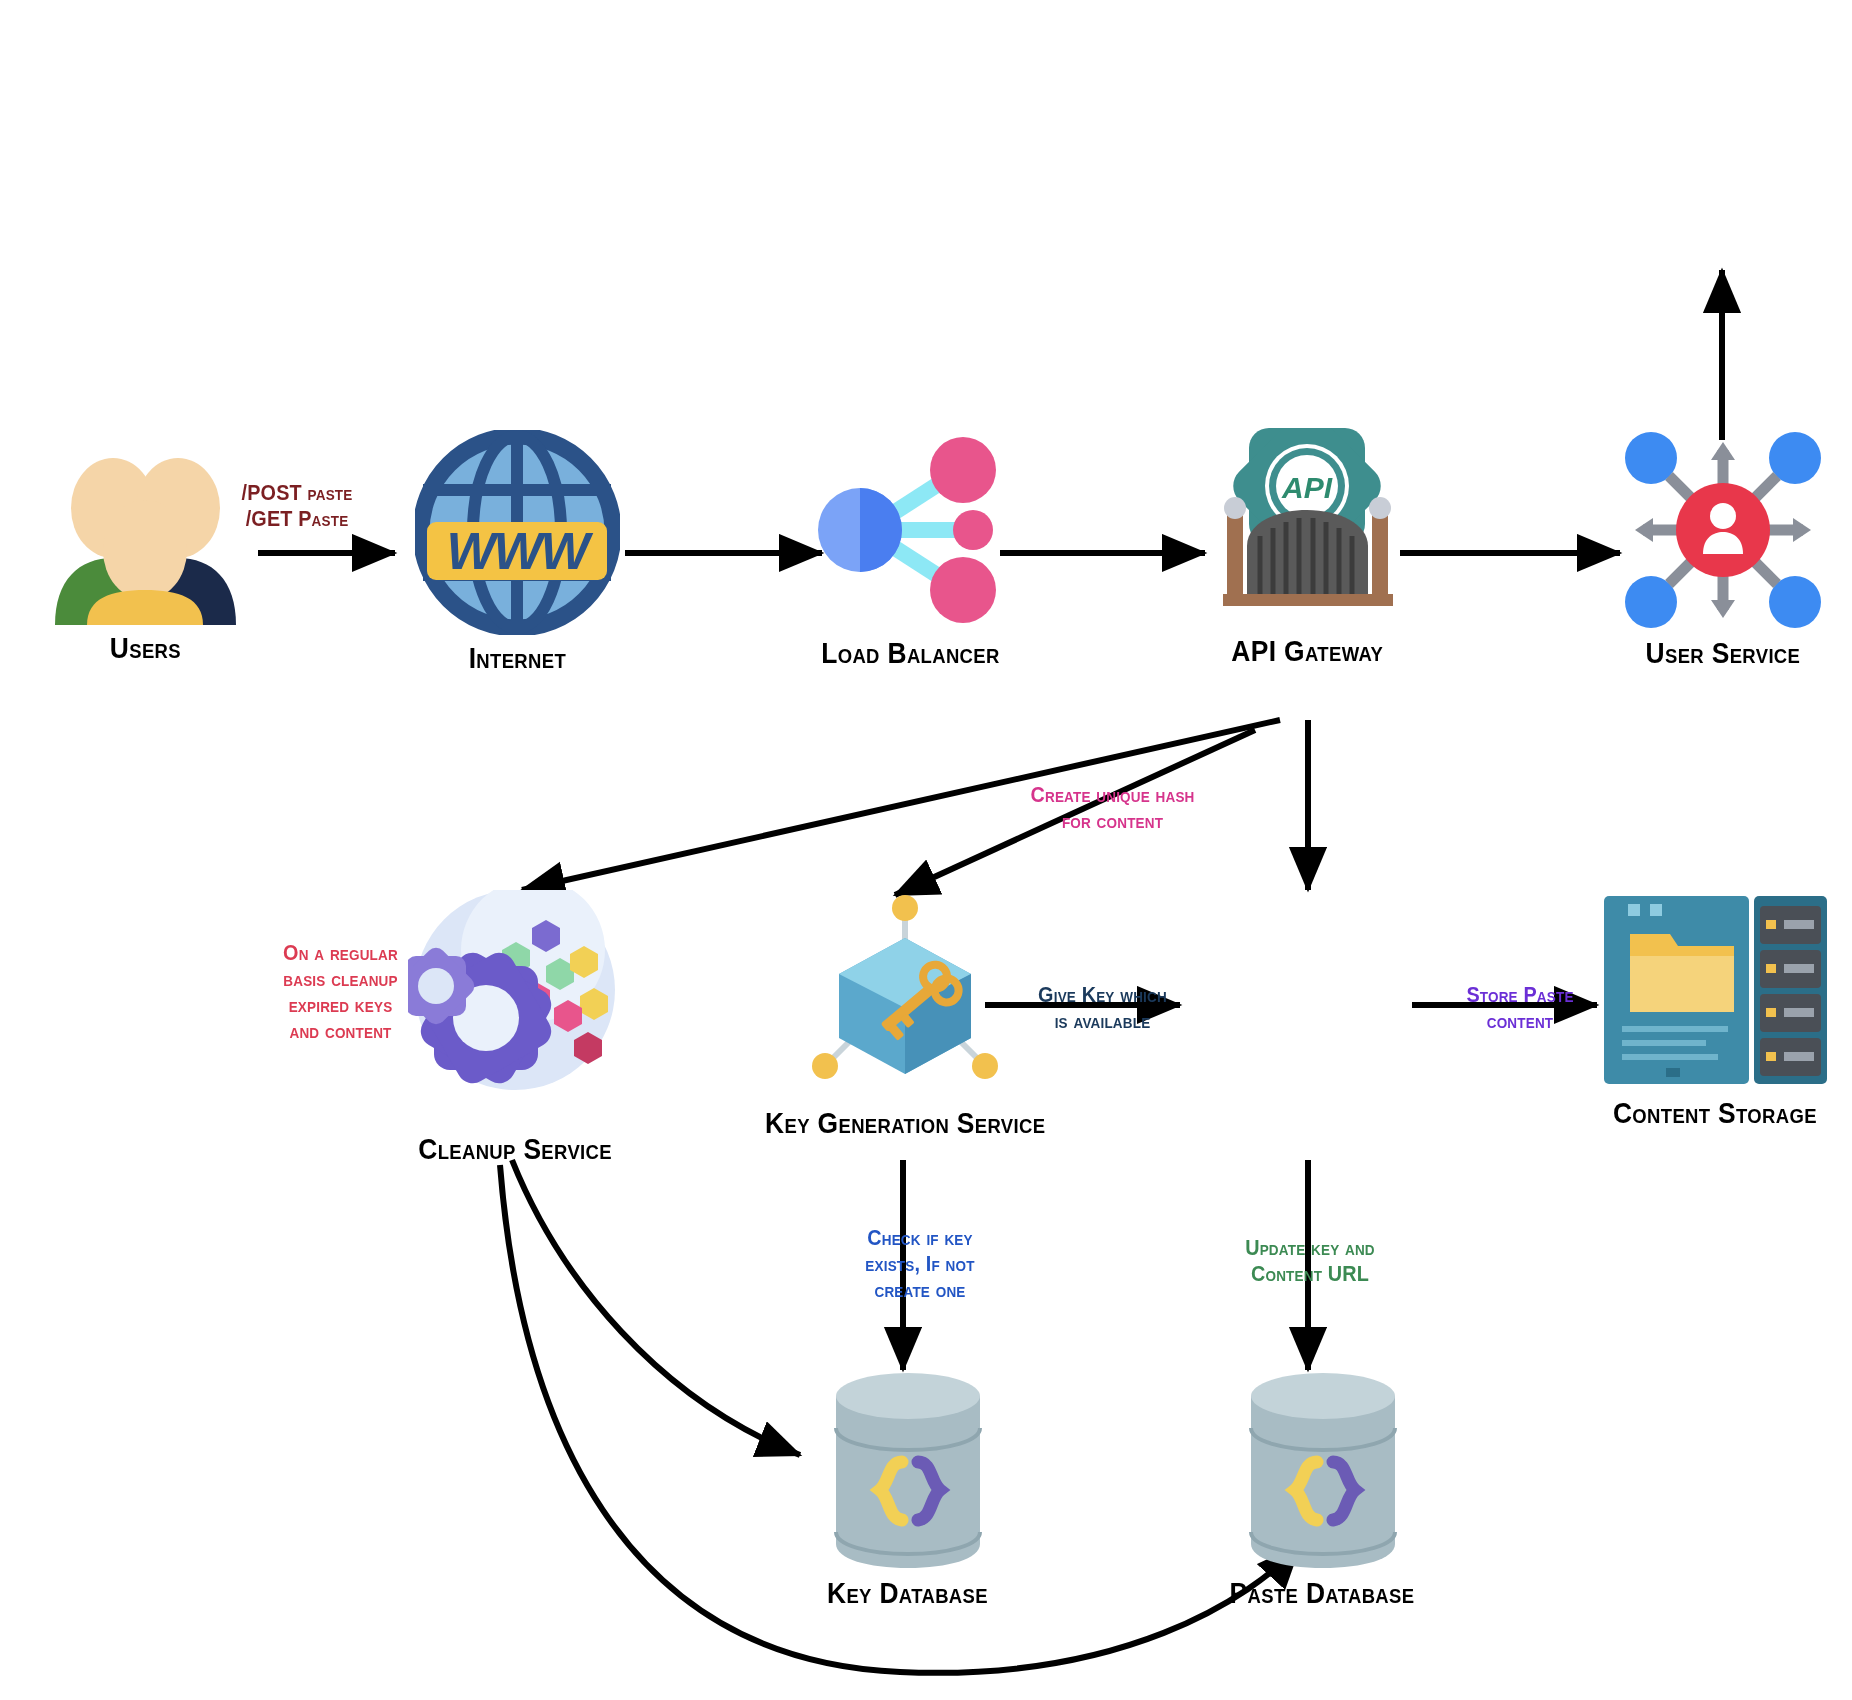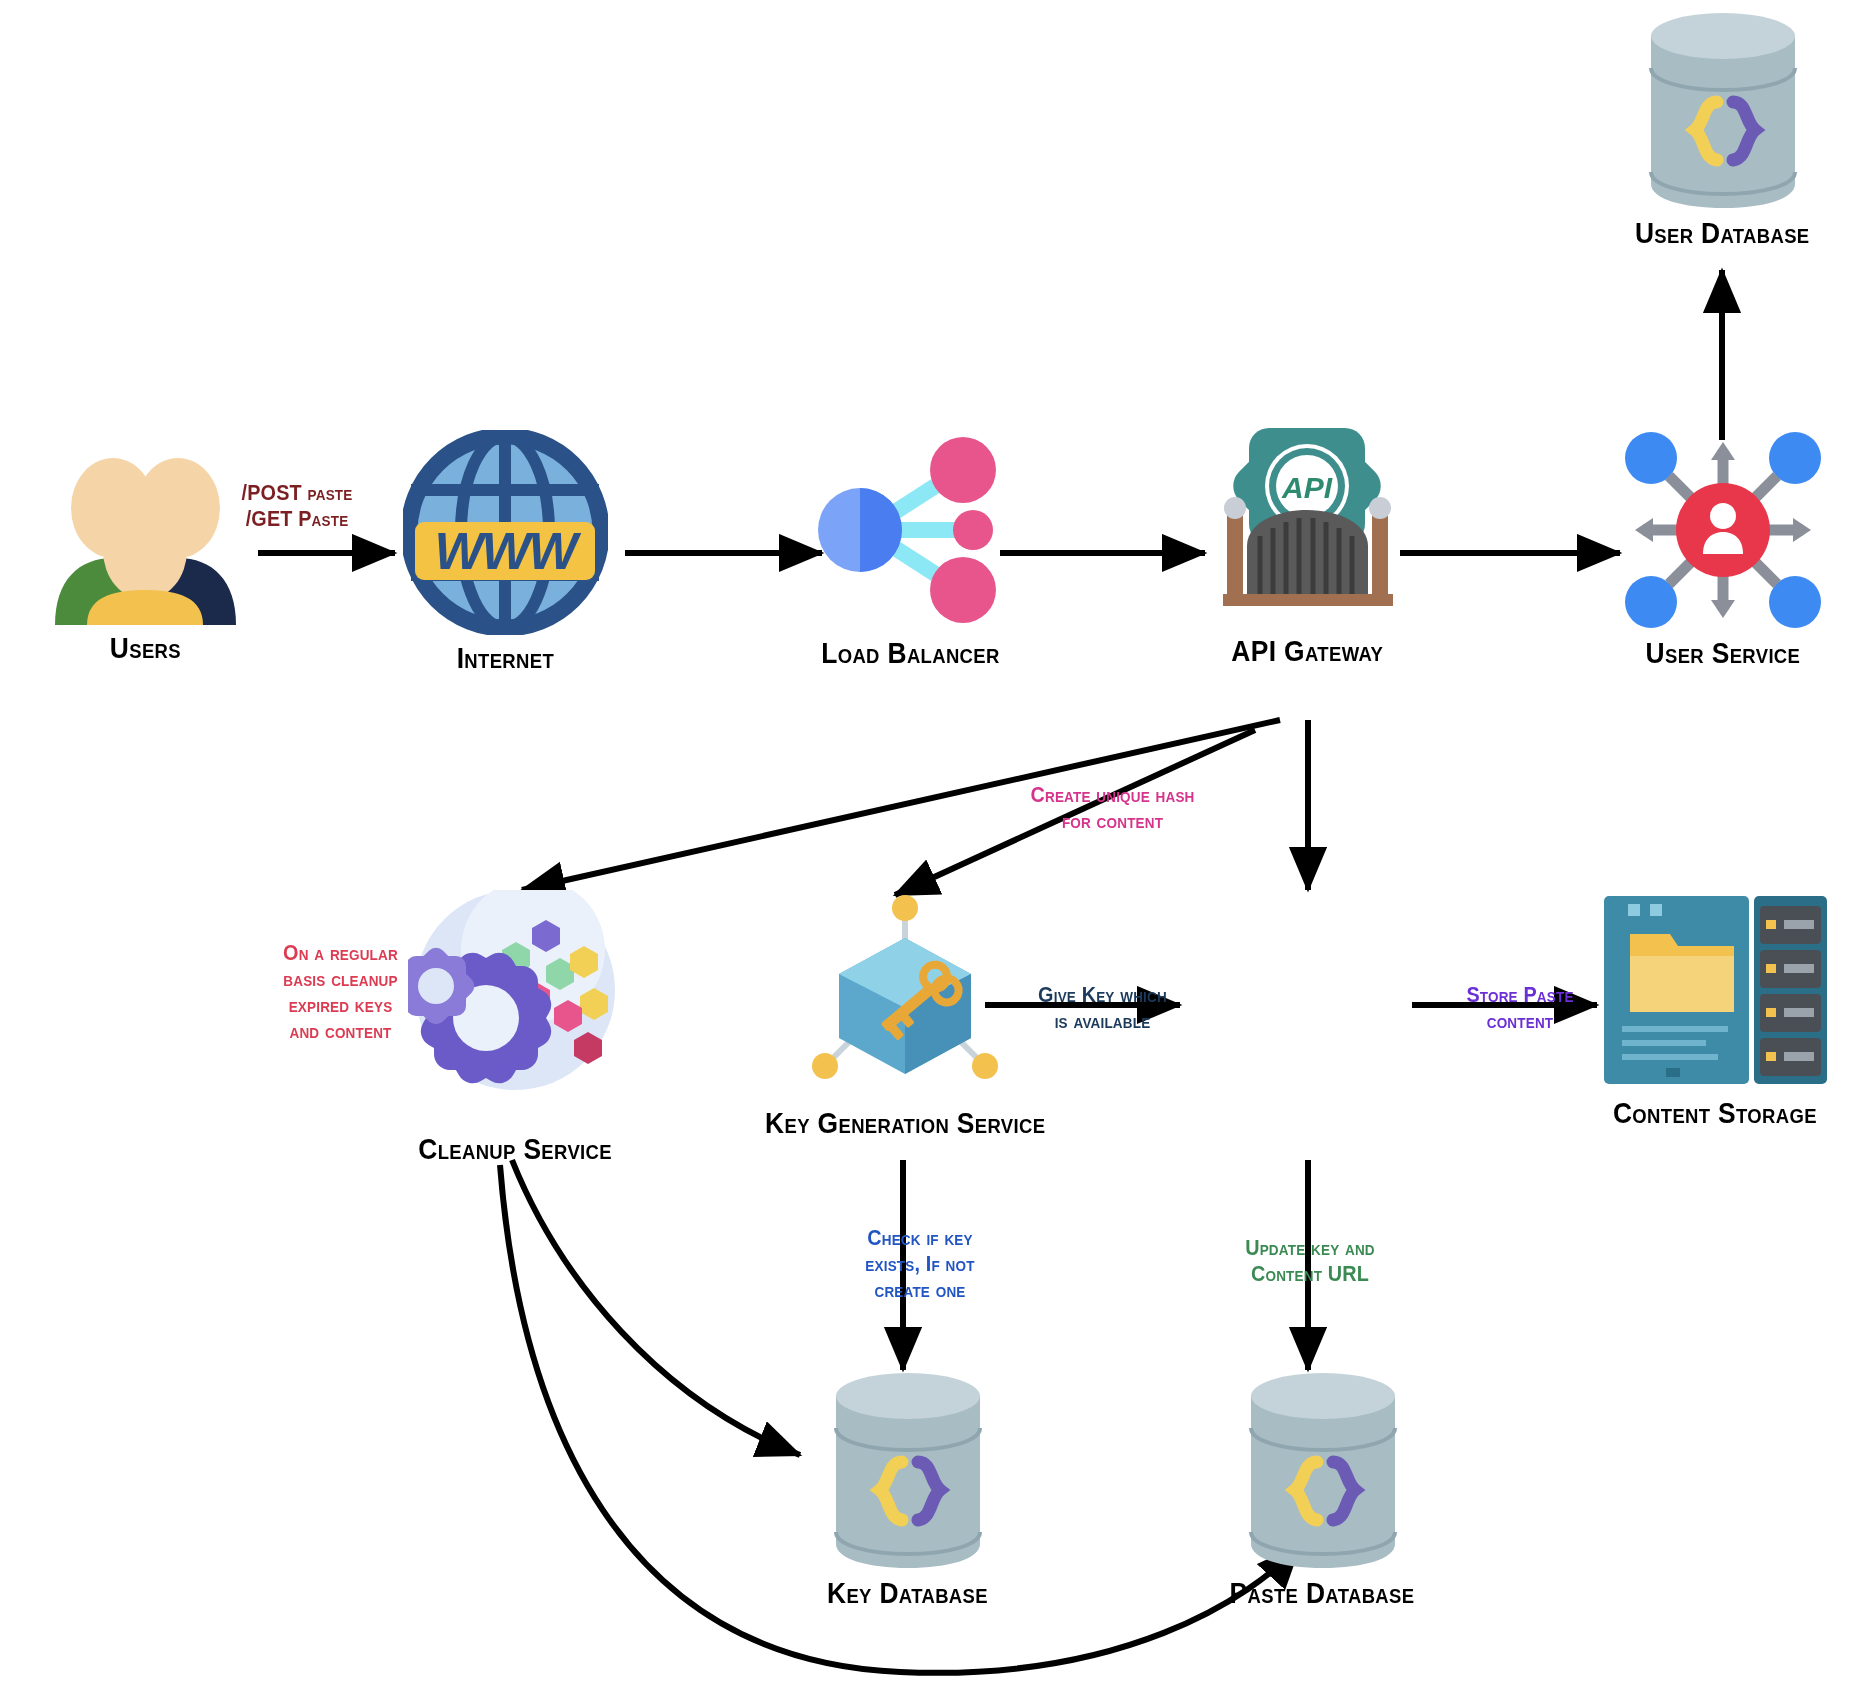--- a/index.html
+++ b/index.html
@@ -110,21 +110,21 @@
         <path d="M10 185 C10 140 34 118 68 118 C102 118 126 140 126 185 Z" fill="#4B8B3B"></path>
         <ellipse cx="133" cy="68" rx="42" ry="50" fill="#F5D5A8"></ellipse>
         <path d="M75 185 C75 140 99 118 133 118 C167 118 191 140 191 185 Z" fill="#1B2A4A"></path>
         <ellipse cx="100" cy="110" rx="42" ry="50" fill="#F5D5A8"></ellipse>
         <path d="M42 185 C42 158 66 150 100 150 C134 150 158 158 158 185 Z" fill="#F2C14E"></path>
       </svg>
     </div>
     <div class="node-label">Users</div>
   </div>
 
-  <div class="node" style="left:385px; top:430px; width:240px;align-items:center;">
+  <div class="node" style="left:397px; top:430px; width:240px;align-items:center;">
     <div class="node-icon">
       <svg class="ico" width="205" height="205" viewBox="0 0 205 205">
         <circle cx="102" cy="102" r="96" fill="#79B0DC"></circle>
         <circle cx="102" cy="102" r="96" fill="none" stroke="#2B5288" stroke-width="17"></circle>
         <ellipse cx="102" cy="102" rx="44" ry="96" fill="none" stroke="#2B5288" stroke-width="12"></ellipse>
         <line x1="8" y1="60" x2="196" y2="60" stroke="#2B5288" stroke-width="12"></line>
         <line x1="6" y1="102" x2="198" y2="102" stroke="#2B5288" stroke-width="12"></line>
         <line x1="8" y1="145" x2="196" y2="145" stroke="#2B5288" stroke-width="12"></line>
         <line x1="102" y1="6" x2="102" y2="198" stroke="#2B5288" stroke-width="12"></line>
         <rect x="12" y="92" width="180" height="58" rx="9" fill="#F4C344"></rect>
@@ -213,33 +213,20 @@
           <path d="M188 100 l-18 -12 l0 24 z"></path>
         </g>
         <circle cx="100" cy="100" r="47" fill="#E8374B"></circle>
         <circle cx="100" cy="86" r="13" fill="#ffffff"></circle>
         <path d="M80 124 C80 108 90 102 100 102 C110 102 120 108 120 124 Z" fill="#ffffff"></path>
       </svg>
     </div>
     <div class="node-label">User Service</div>
   </div>
 
-  <div class="node" style="left:1605px; top:10px; width:235px;">
-    <div class="node-icon">
-      <svg class="ico" width="160" height="200" viewBox="0 0 160 200">
-        <path d="M8 26 L8 174 C8 189 40 198 80 198 C120 198 152 189 152 174 L152 26 Z" fill="#A8BCC4"></path>
-        <ellipse cx="80" cy="26" rx="72" ry="23" fill="#C3D3D9"></ellipse>
-        <path d="M8 58 C8 71 40 80 80 80 C120 80 152 71 152 58" fill="none" stroke="#8FA6AF" stroke-width="4"></path>
-        <path d="M8 162 C8 175 40 184 80 184 C120 184 152 175 152 162" fill="none" stroke="#8FA6AF" stroke-width="4"></path>
-        <path d="M74 92 C60 92 62 112 52 120 C62 128 60 148 74 150" fill="none" stroke="#F2D055" stroke-width="13" stroke-linecap="round"></path>
-        <path d="M90 92 C104 92 102 112 112 120 C102 128 104 148 90 150" fill="none" stroke="#6B5BB5" stroke-width="13" stroke-linecap="round"></path>
-      </svg>
-    </div>
-    <div class="node-label">User Database</div>
-  </div>
 
   <div class="node" style="left:370px; top:890px; width:290px;gap:26px;">
     <div class="node-icon">
       <svg class="ico" width="215" height="210" viewBox="0 0 215 210">
         <circle cx="107" cy="100" r="100" fill="#DCE6F7"></circle>
         <circle cx="125" cy="60" r="72" fill="#EAF1FB"></circle>
         <g>
           <polygon points="152,68 166,76 166,92 152,100 138,92 138,76" fill="#8FD7A8"></polygon>
           <polygon points="108,52 122,60 122,76 108,84 94,76 94,60" fill="#8FD7A8"></polygon>
           <polygon points="176,56 190,64 190,80 176,88 162,80 162,64" fill="#F2D055"></polygon>

